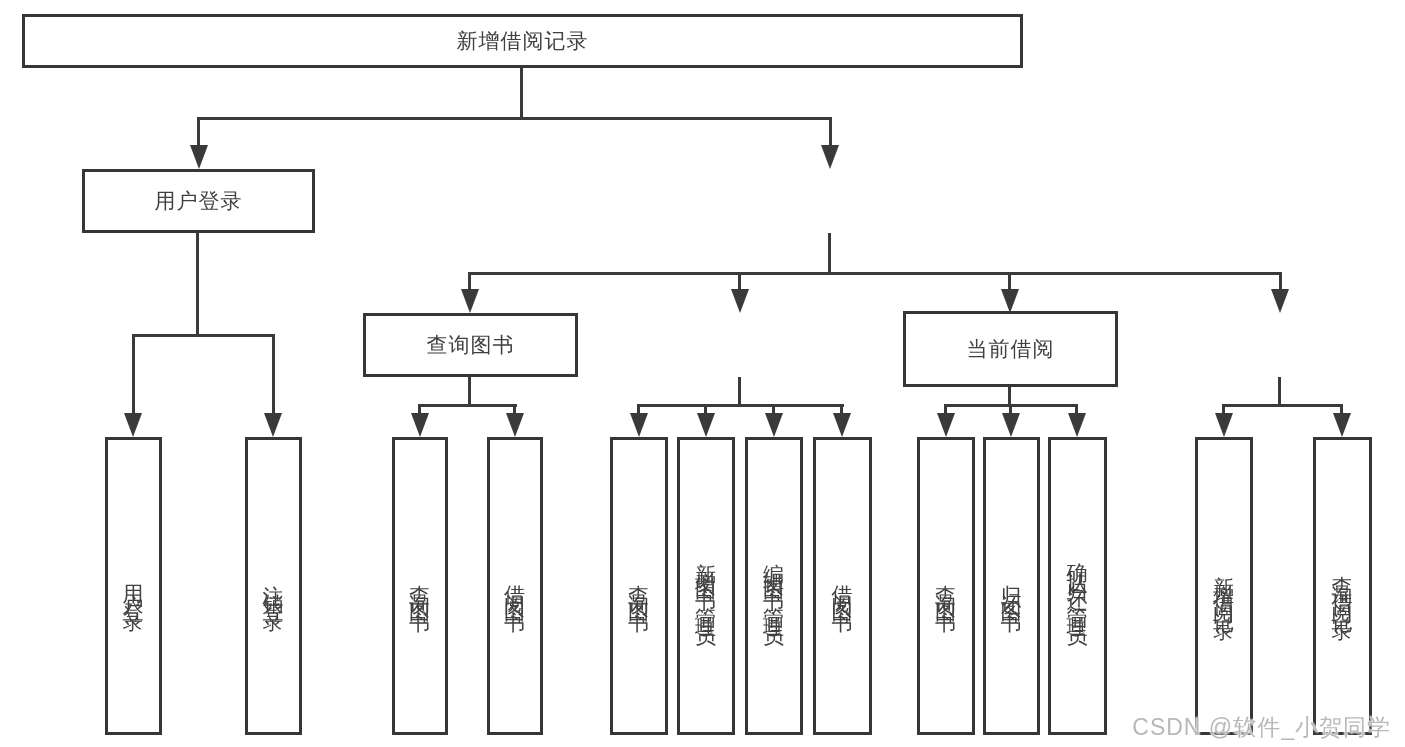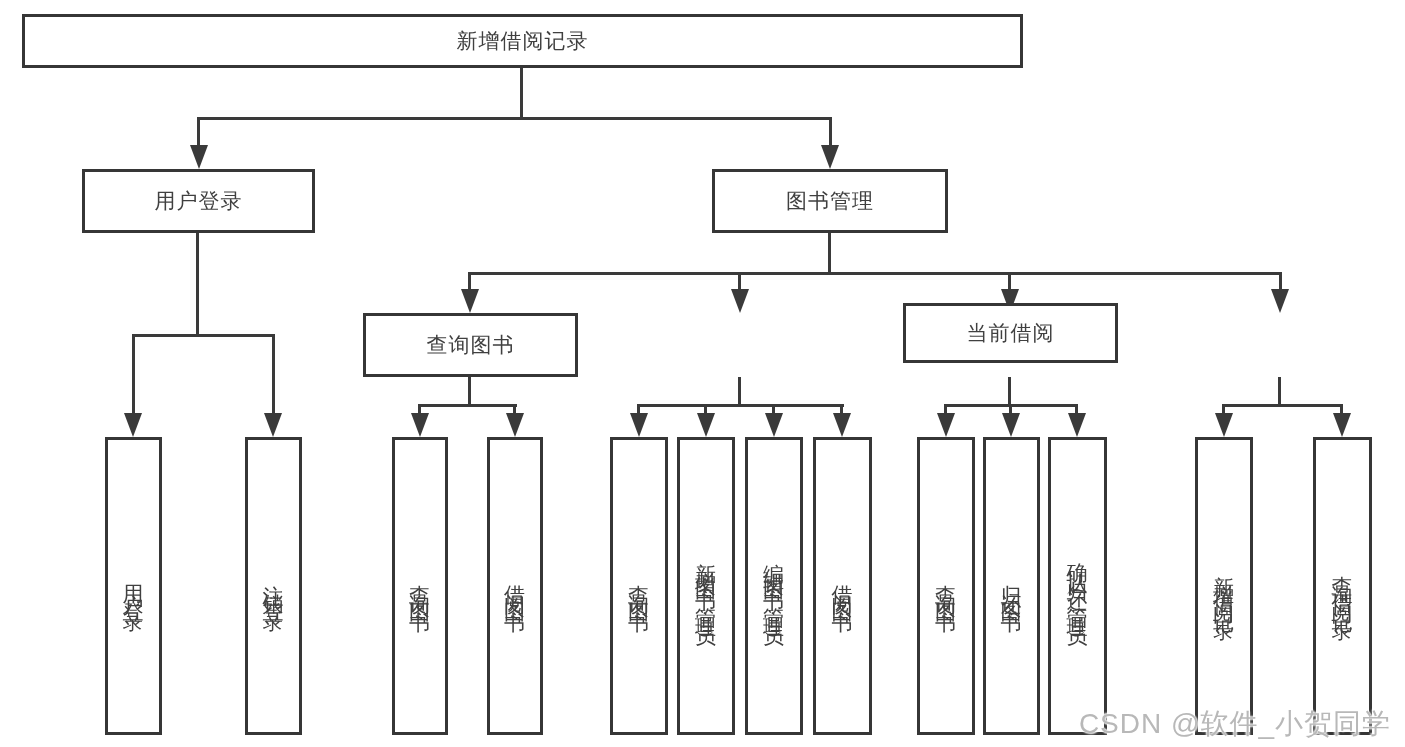--- a/index.html
+++ b/index.html
@@ -37,21 +37,21 @@
   .lh{position:absolute;height:3px;background:#3a3a3a;z-index:1;}
   .arrow{
     position:absolute;width:0;height:0;z-index:1;
     border-left:9px solid transparent;
     border-right:9px solid transparent;
     border-top:24px solid #3a3a3a;
   }
   .watermark{
     position:absolute;
     right:14px;bottom:4px;
-    font-size:28px;
+    font-size:23px;
     color:#b8b8b8;
     letter-spacing:1px;
     text-shadow:0 0 2px #ffffff,1px 1px 2px #ffffff,-1px -1px 2px #ffffff;
     z-index:3;
     white-space:nowrap;
   }
 </style>
 </head>
 <body>
 
@@ -64,23 +64,20 @@
   <div class="lv" style="left:520px;top:68px;height:50px"></div>
   <div class="lh" style="left:197px;top:117px;width:635px"></div>
   <div class="lv" style="left:197px;top:117px;height:30px"></div>
   <div class="arrow" style="left:190px;top:145px"></div>
   <div class="lv" style="left:829px;top:117px;height:30px"></div>
   <div class="arrow" style="left:821px;top:145px"></div>
 
   <div class="hbox" style="left:82px;top:169px;width:233px;height:64px">
     <span>用户登录</span>
   </div>
-  <div class="hbox" style="left:712px;top:169px;width:236px;height:64px">
-    <span>图书管理</span>
-  </div>
 
   <div class="lv" style="left:196px;top:233px;height:103px"></div>
   <div class="lh" style="left:132px;top:334px;width:143px"></div>
   <div class="lv" style="left:132px;top:334px;height:81px"></div>
   <div class="arrow" style="left:124px;top:413px"></div>
   <div class="lv" style="left:272px;top:334px;height:81px"></div>
   <div class="arrow" style="left:264px;top:413px"></div>
 
   <div class="lv" style="left:828px;top:233px;height:42px"></div>
   <div class="lh" style="left:468px;top:272px;width:814px"></div>
@@ -89,21 +86,21 @@
   <div class="lv" style="left:738px;top:272px;height:20px"></div>
   <div class="arrow" style="left:731px;top:289px"></div>
   <div class="lv" style="left:1008px;top:272px;height:20px"></div>
   <div class="arrow" style="left:1001px;top:289px"></div>
   <div class="lv" style="left:1279px;top:272px;height:20px"></div>
   <div class="arrow" style="left:1271px;top:289px"></div>
 
   <div class="hbox" style="left:363px;top:313px;width:215px;height:64px">
     <span>查询图书</span>
   </div>
-  <div class="hbox" style="left:903px;top:303px;width:215px;height:60px">
+  <div class="hbox" style="left:903px;top:311px;width:215px;height:76px">
     <span>当前借阅</span>
   </div>
 
   <div class="lv" style="left:468px;top:377px;height:29px"></div>
   <div class="lh" style="left:418px;top:404px;width:99px"></div>
   <div class="lv" style="left:418px;top:404px;height:12px"></div>
   <div class="arrow" style="left:411px;top:413px"></div>
   <div class="lv" style="left:513px;top:404px;height:12px"></div>
   <div class="arrow" style="left:506px;top:413px"></div>
 

